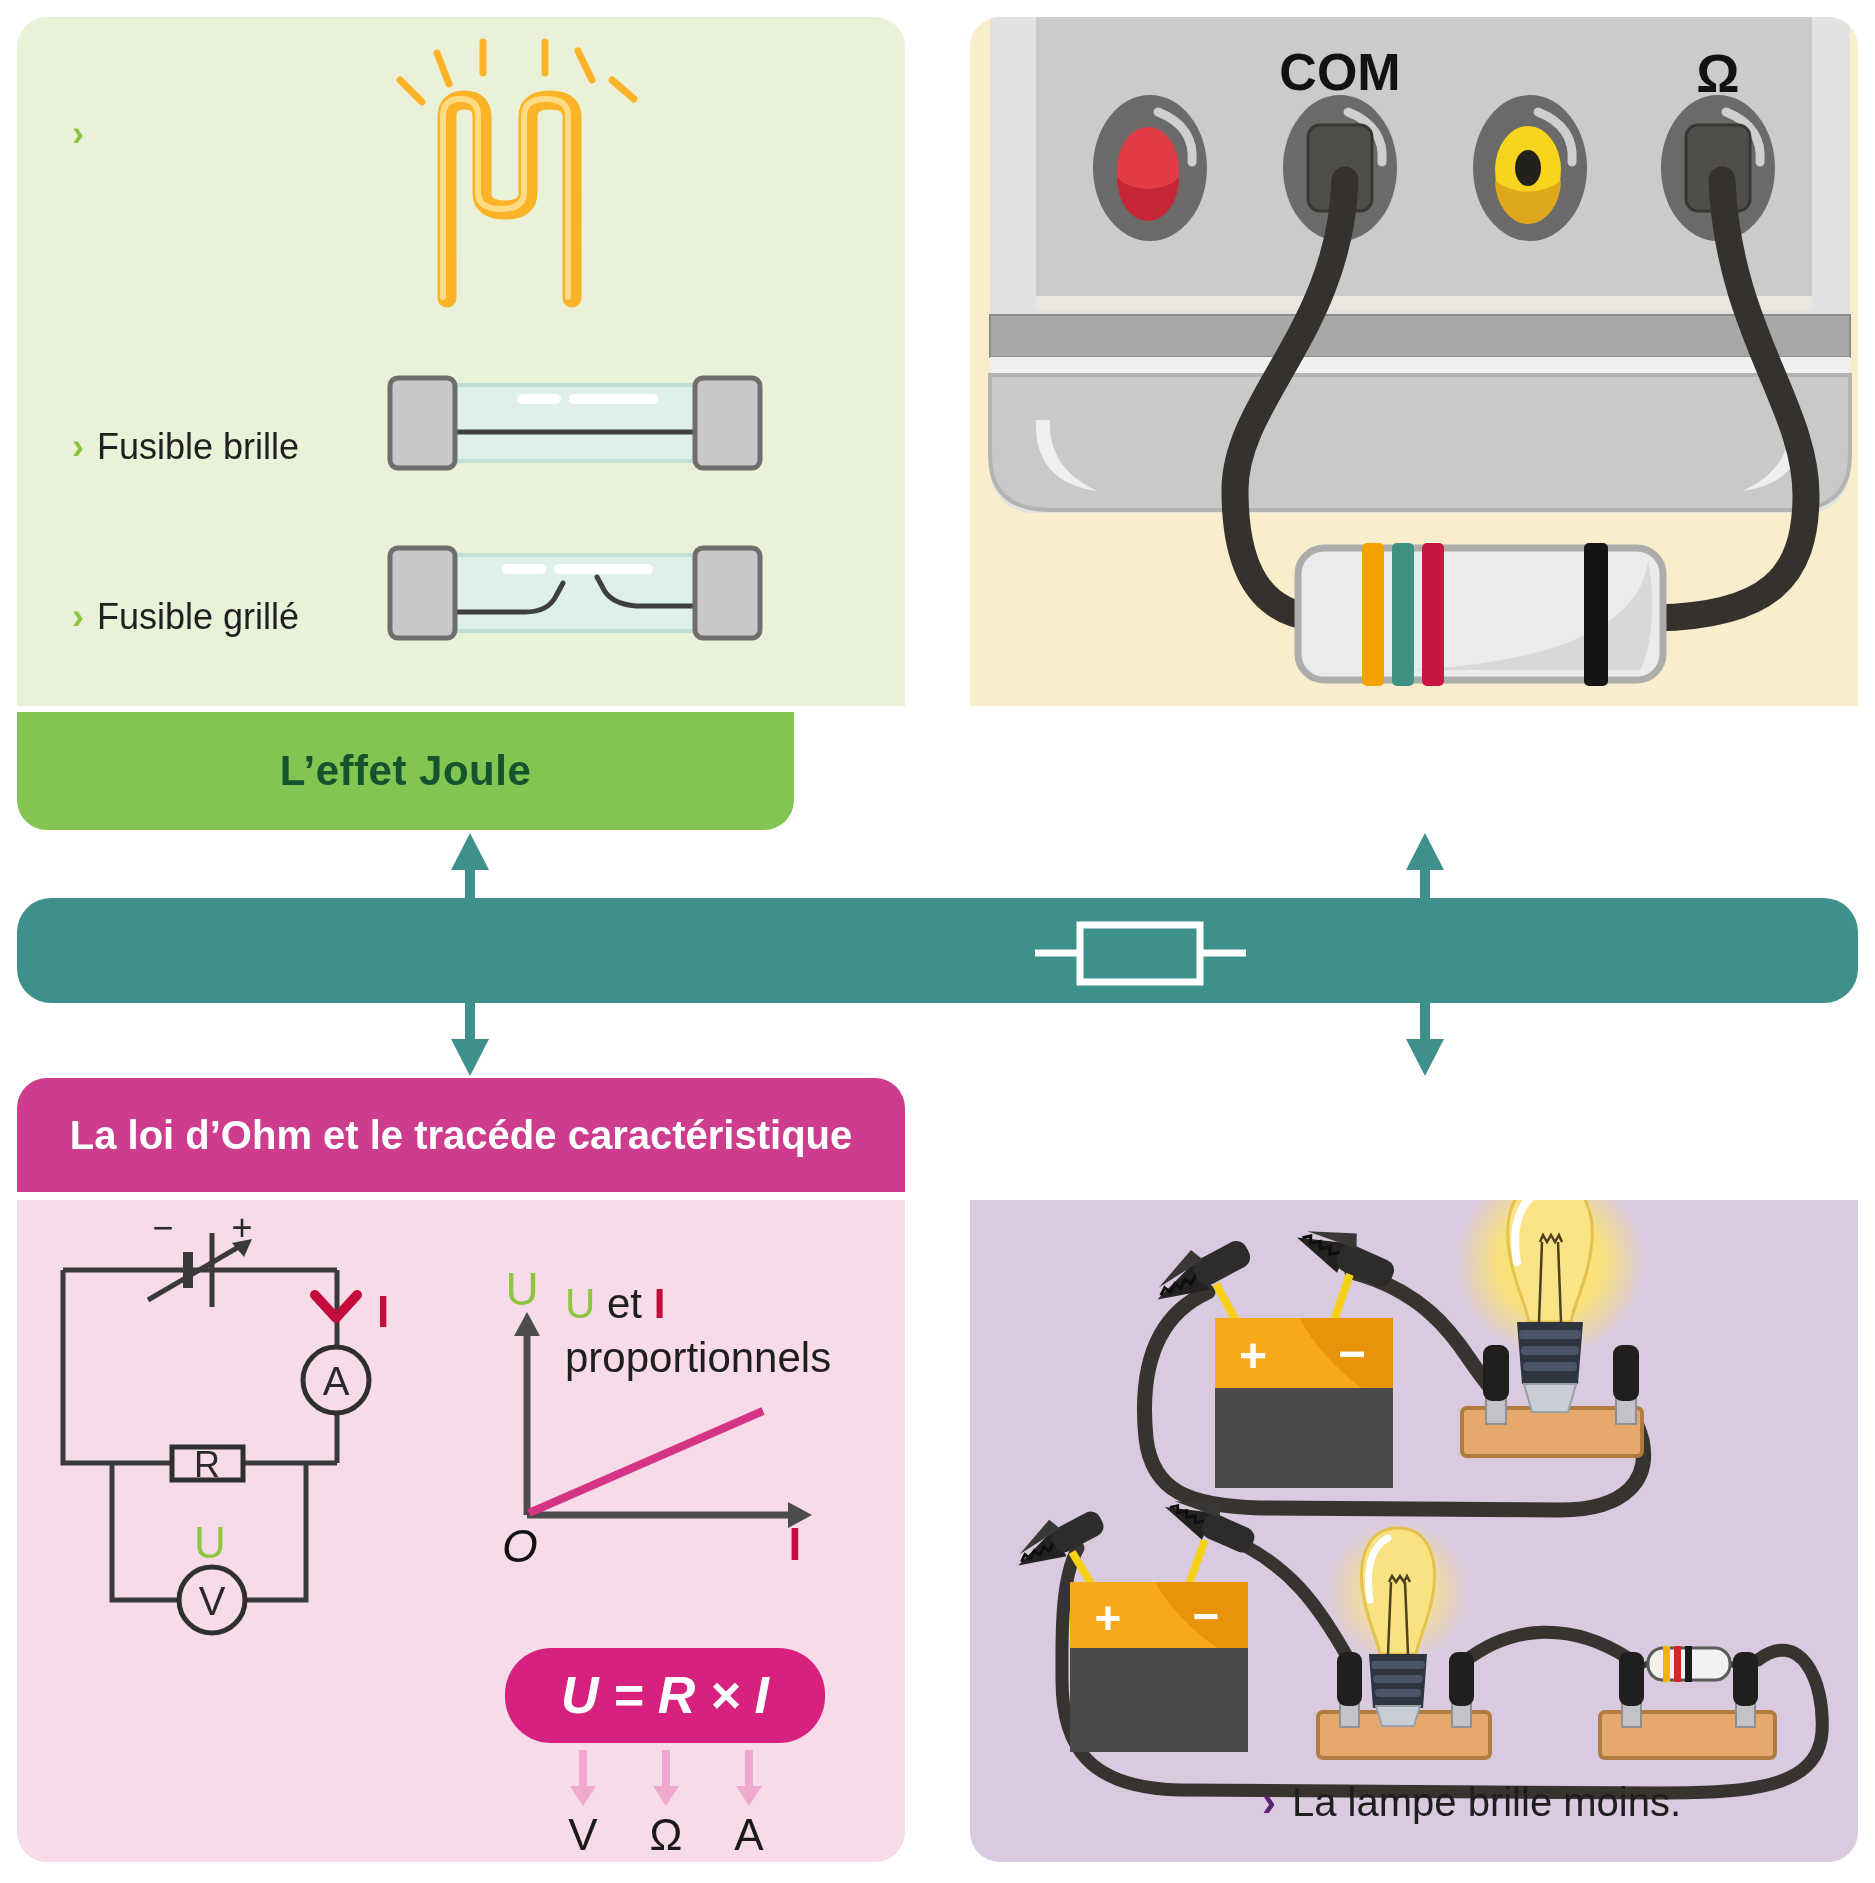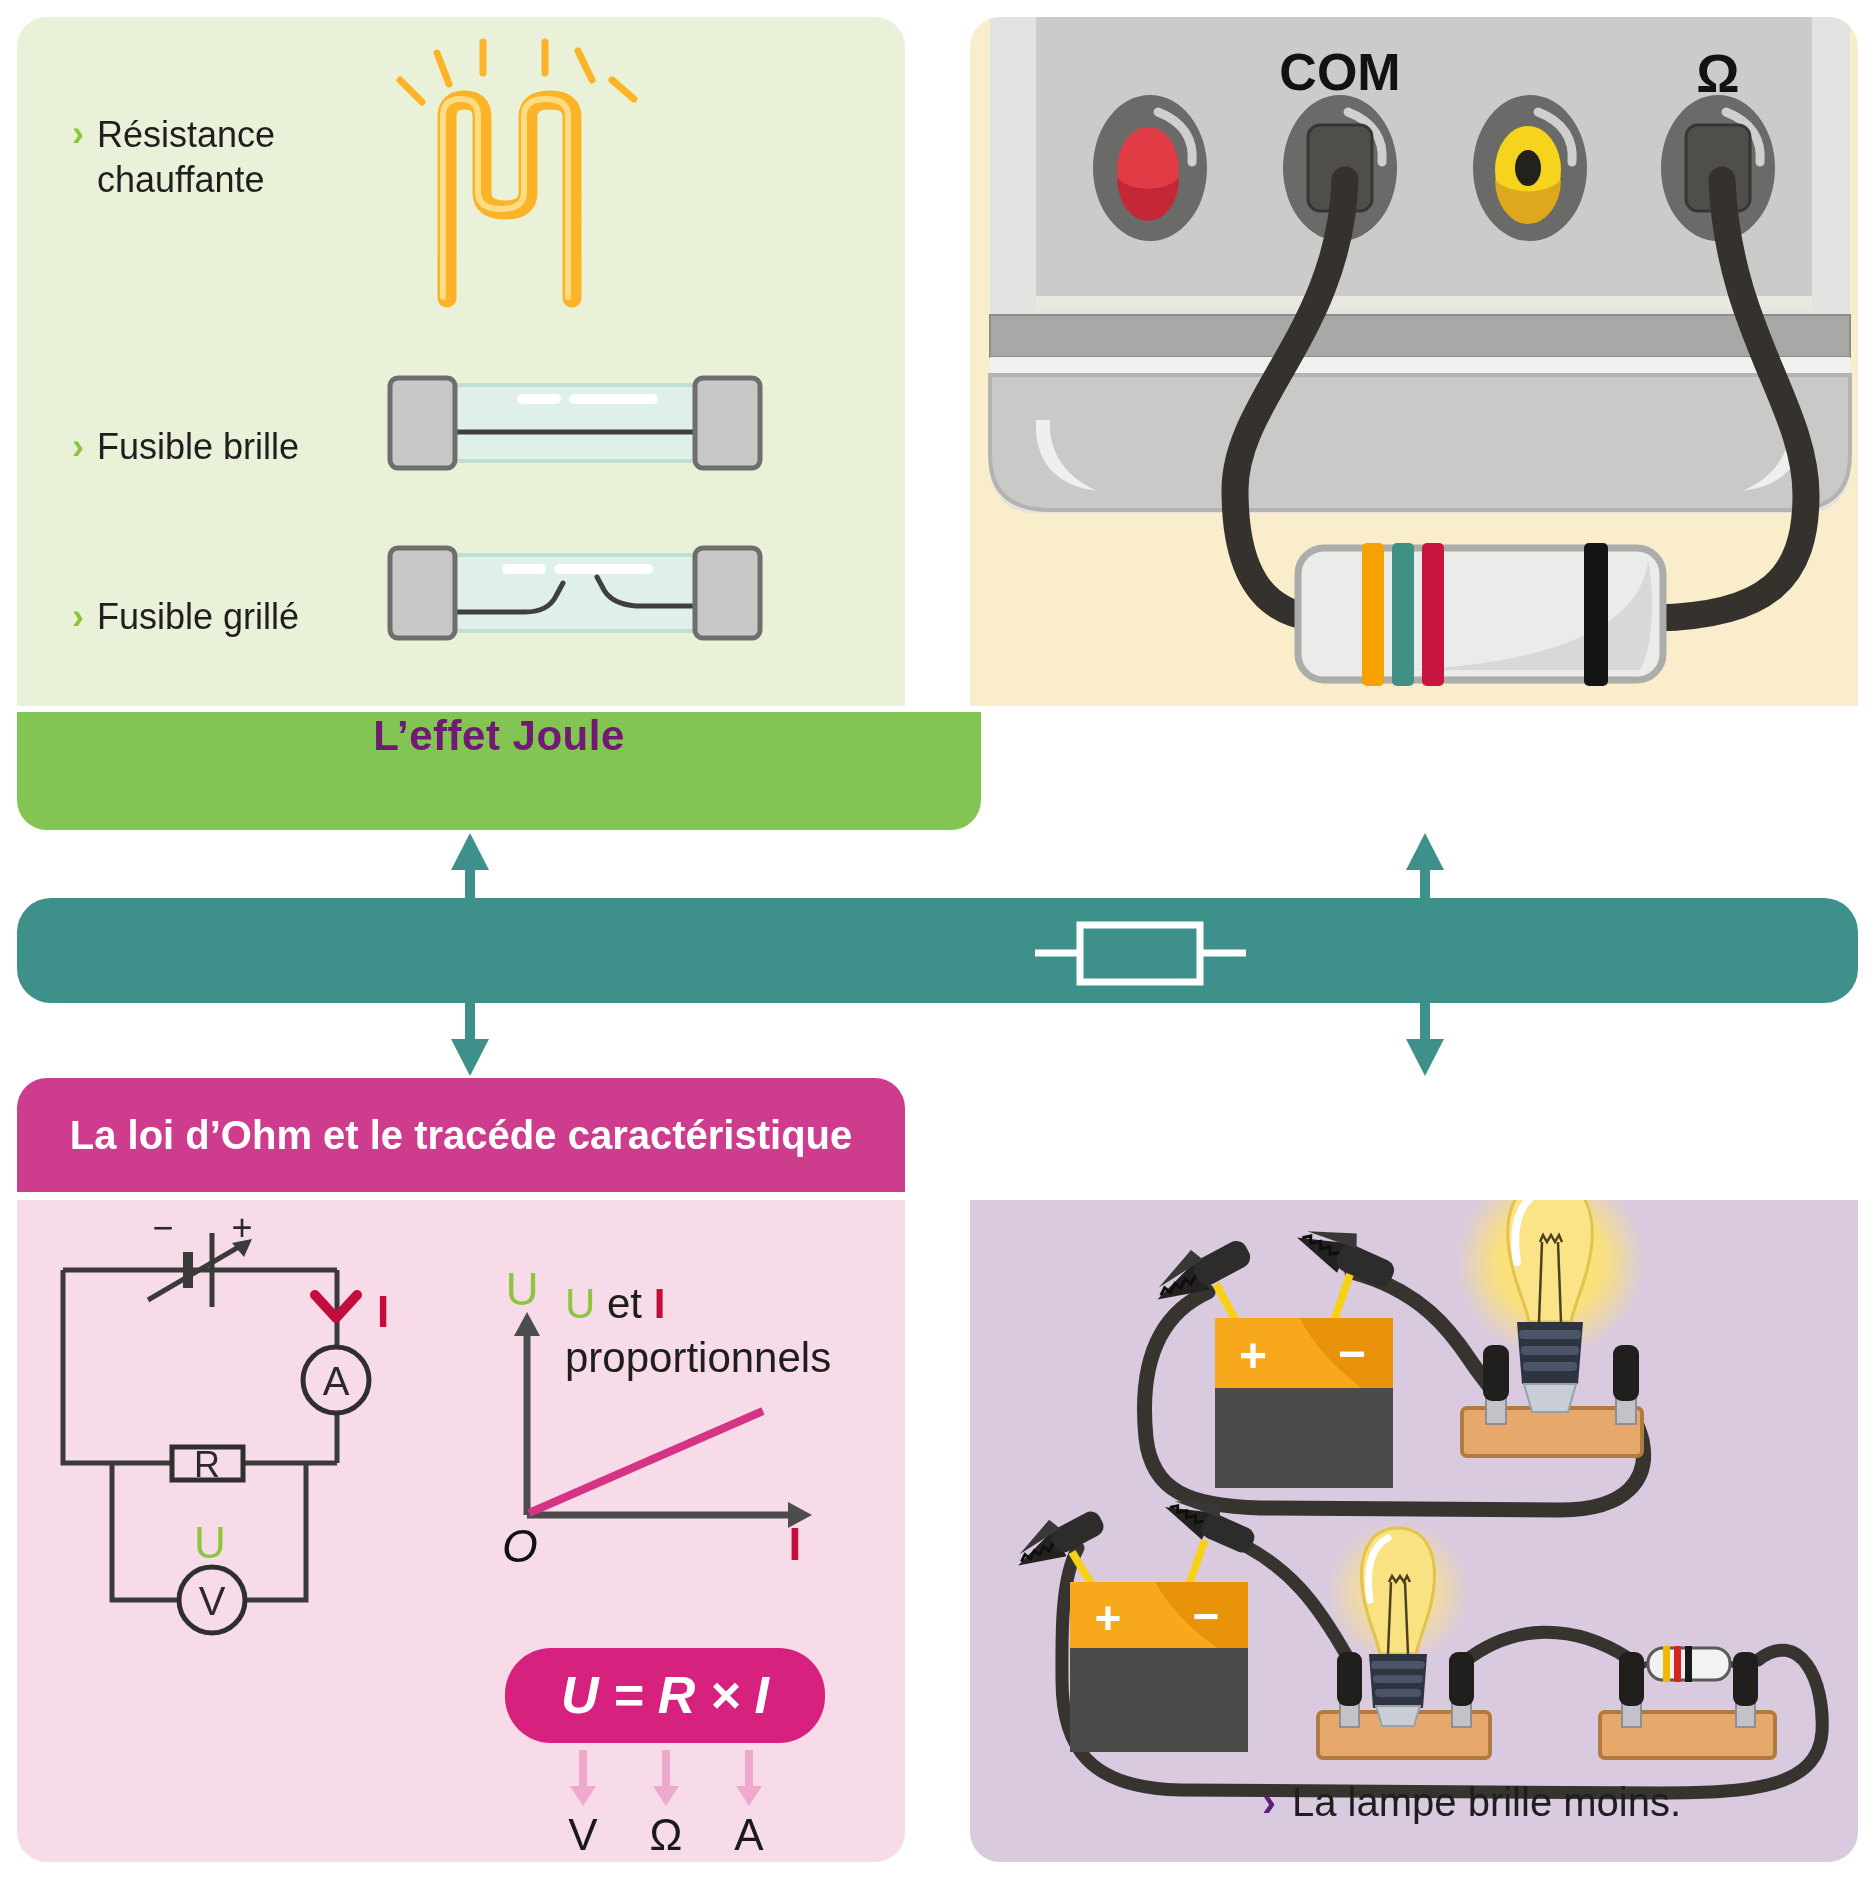--- a/index.html
+++ b/index.html
@@ -4,22 +4,22 @@
 <style>
   html,body{margin:0;padding:0;background:#fff;}
   .canvas{position:relative;width:1875px;height:1883px;background:#ffffff;
           font-family:"Liberation Sans",sans-serif;overflow:hidden;}
   .abs{position:absolute;}
   .panel-body{position:absolute;overflow:hidden;}
   .body-joule{left:17px;top:17px;width:888px;height:689px;background:#E9F1D9;border-radius:30px 30px 0 0;}
   .body-ohmmeter{left:970px;top:17px;width:888px;height:689px;background:#FAEDCB;border-radius:30px 30px 0 0;}
   .body-ohmlaw{left:17px;top:1200px;width:888px;height:662px;background:#F7DBE9;border-radius:0 0 30px 30px;}
   .body-dipole{left:970px;top:1200px;width:888px;height:662px;background:#D9CAE0;border-radius:0 0 30px 30px;}
-  .footer{position:absolute;width:964px;height:118px;display:flex;justify-content:center;
-          color:#701a75;font-weight:bold;font-size:42px;border-radius:0 0 30px 30px;letter-spacing:.5px;}
+  .footer{position:absolute;width:777px;height:118px;display:flex;align-items:center;justify-content:center;
+          color:#14532d;font-weight:bold;font-size:42px;border-radius:0 0 30px 30px;letter-spacing:.5px;}
   .footer-joule{left:17px;top:712px;background:#83C553;}
   .footer-ohmmeter{left:970px;top:712px;background:#F9A51B;font-size:40px;}
   .titlebar{position:absolute;width:888px;height:114px;display:flex;flex-direction:row;align-items:center;
             justify-content:center;color:#fff;font-weight:bold;font-size:40px;line-height:50px;
             border-radius:30px 30px 0 0;}
   .title-ohmlaw{left:17px;top:1078px;background:#CE3D8D;}
   .title-dipole{left:970px;top:1078px;background:#5C2178;}
   .band{position:absolute;left:17px;top:898px;width:1841px;height:105px;background:#3E918A;border-radius:34px;}
   .item{position:absolute;display:flex;gap:13px;font-size:36px;color:#1F1F1F;}
   .chev{color:#8CC63E;font-weight:bold;font-size:36px;line-height:44px;}
@@ -29,24 +29,20 @@
   svg text{font-family:"Liberation Sans",sans-serif;}
 </style>
 </head>
 <body>
 
 <div class="canvas">
 
   <div class="panel-body body-joule">
     <div class="item" style="left:55px;top:95px;">
       <span class="chev">›</span>
-      <span class="lines">
-        <span>Résistance</span>
-        <span>chauffante</span>
-      </span>
     </div>
     <div class="item item-single" style="left:55px;top:408px;">
       <span class="chev">›</span>
       <span>Fusible brille</span>
     </div>
     <div class="item item-single" style="left:55px;top:578px;">
       <span class="chev">›</span>
       <span>Fusible grillé</span>
     </div>
 

